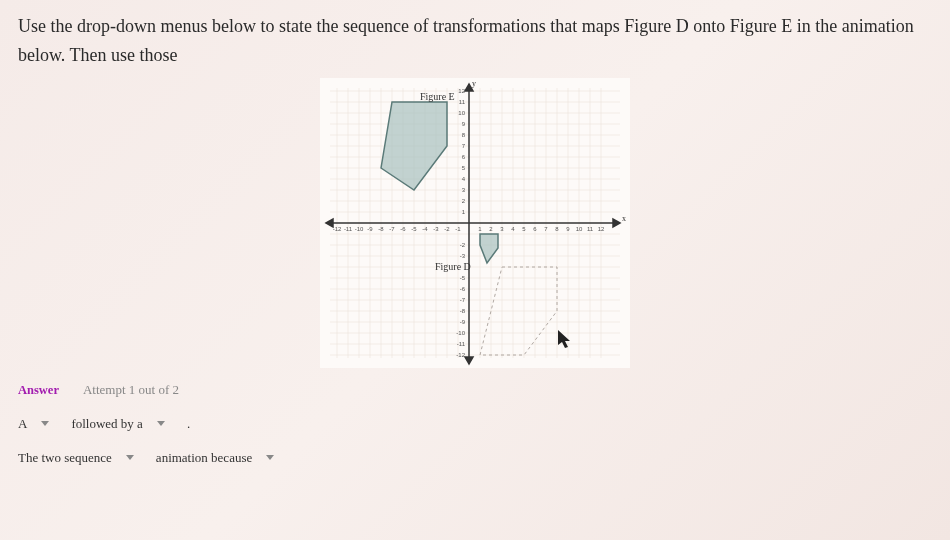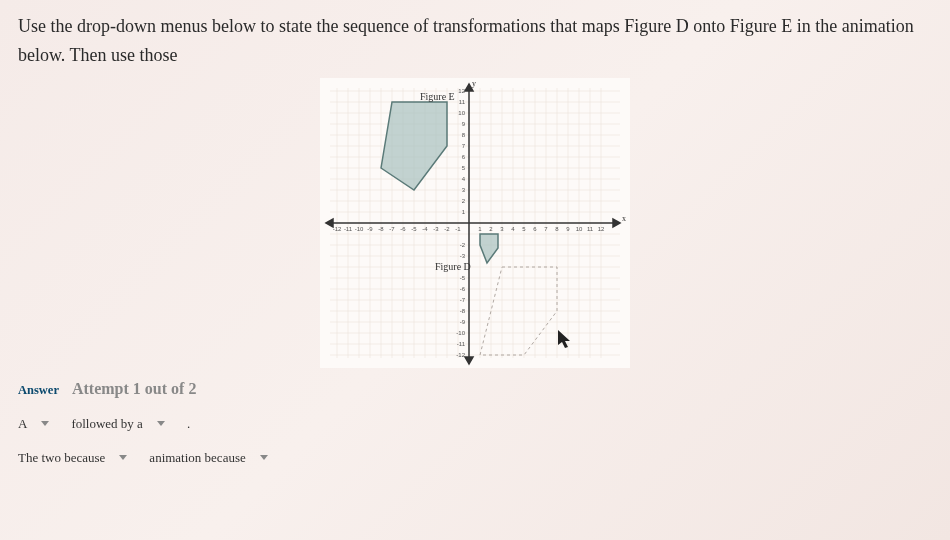--- a/index.html
+++ b/index.html
@@ -10,22 +10,22 @@
       width: 950px;
       height: 540px;
       padding: 12px 18px;
       overflow: hidden;
       position: relative;
     }
     .question { font-size: 18px; line-height: 1.6; color: #2a2a2a; margin-bottom: 8px; }
     .graph-wrap { display: flex; justify-content: center; margin-top: 6px; }
     svg.graph { background: #fdfaf8; }
     .answer-sec { margin-top: 12px; }
-    .ans-label { font-weight: bold; font-size: 12.5px; color: #0c4a6e; }
-    .ans-sub { font-size: 16px; color: #888; margin-left: 9px; font-weight: bold; }
+    .ans-label { font-weight: bold; font-size: 12.5px; color: #a21caf; }
+    .ans-sub { font-size: 13px; color: #888; margin-left: 20px; font-weight: normal; }
     .line1, .line2 { margin-top: 18px; font-size: 13px; color: #333; display: flex; align-items: center; gap: 8px; flex-wrap: wrap; }
     .dropdown { display: inline-flex; align-items: center; gap: 6px; padding: 2px 6px; min-width: 28px; border-bottom: 1px solid transparent; cursor: pointer; }
     .dropdown .caret { width: 0; height: 0; border-left: 4px solid transparent; border-right: 4px solid transparent; border-top: 5px solid #888; display: inline-block; }
     .tick text { font-size: 6px; fill: #555; font-family: Arial, sans-serif; }
     .fig-label { font-size: 10px; fill: #333; font-family: Georgia, serif; }
     .cursor { position: absolute; left: 558px; top: 330px; pointer-events: none; }
   </style>
 </head>
 <body>
 
@@ -181,21 +181,21 @@
         <span class="caret"></span>
       </span>
     <span>followed by a</span>
     <span class="dropdown">
         <span class="caret"></span>
       </span>
     <span>.</span>
   </div>
 
   <div class="line2">
-    <span>The two because</span>
+    <span>The two sequence</span>
     <span class="dropdown">
         <span class="caret"></span>
       </span>
     <span>animation because</span>
     <span class="dropdown">
         <span class="caret"></span>
       </span>
   </div>
 </div>
 

